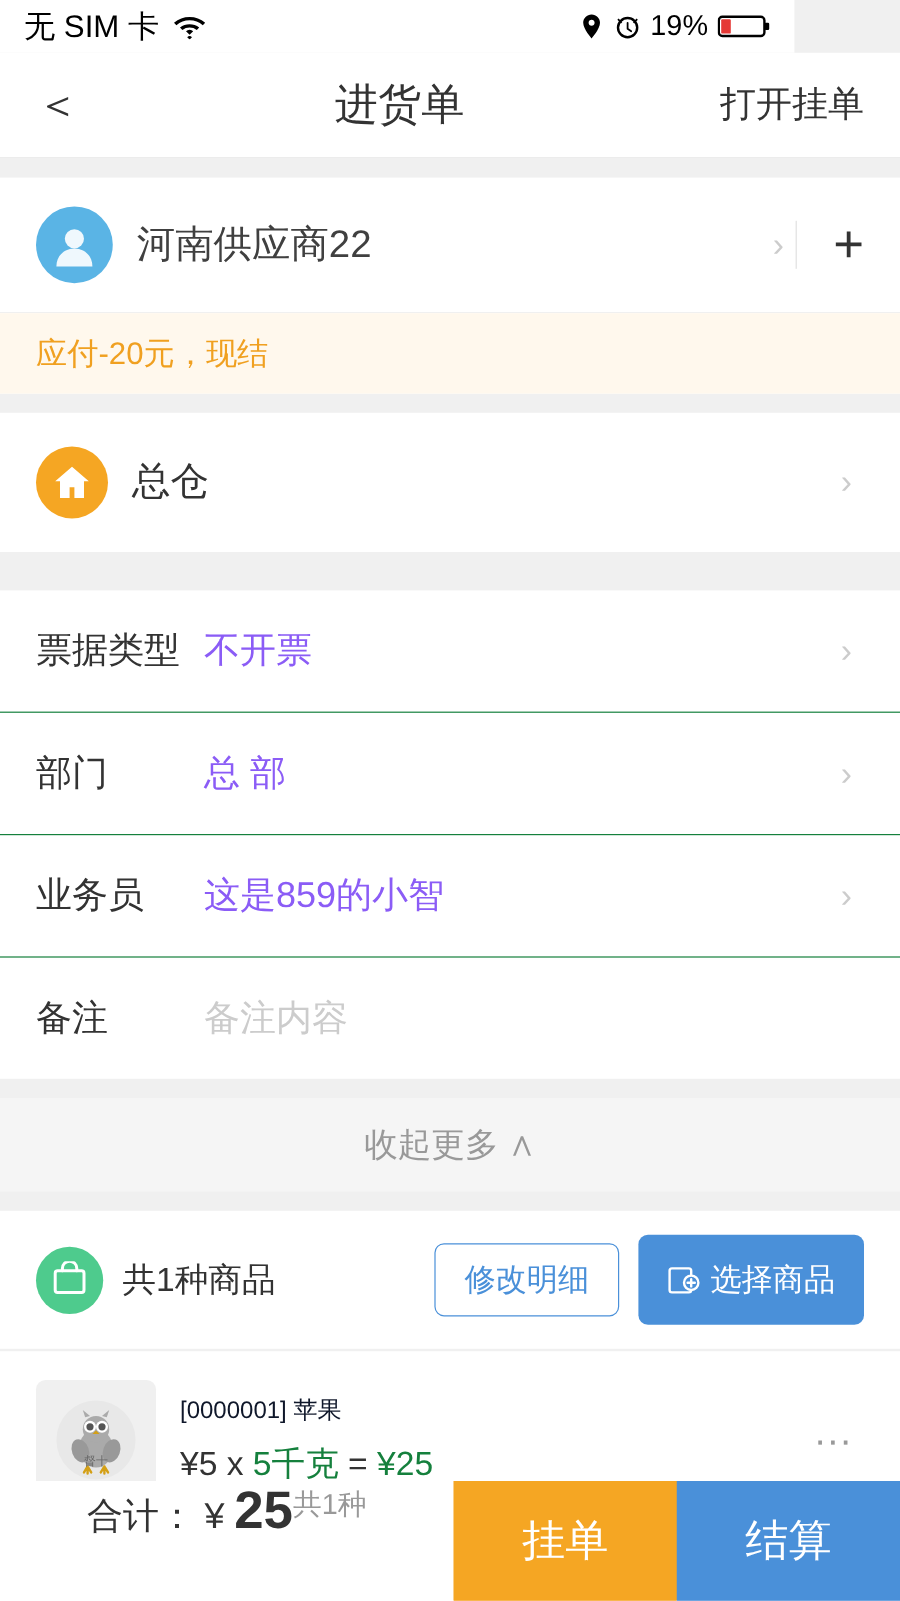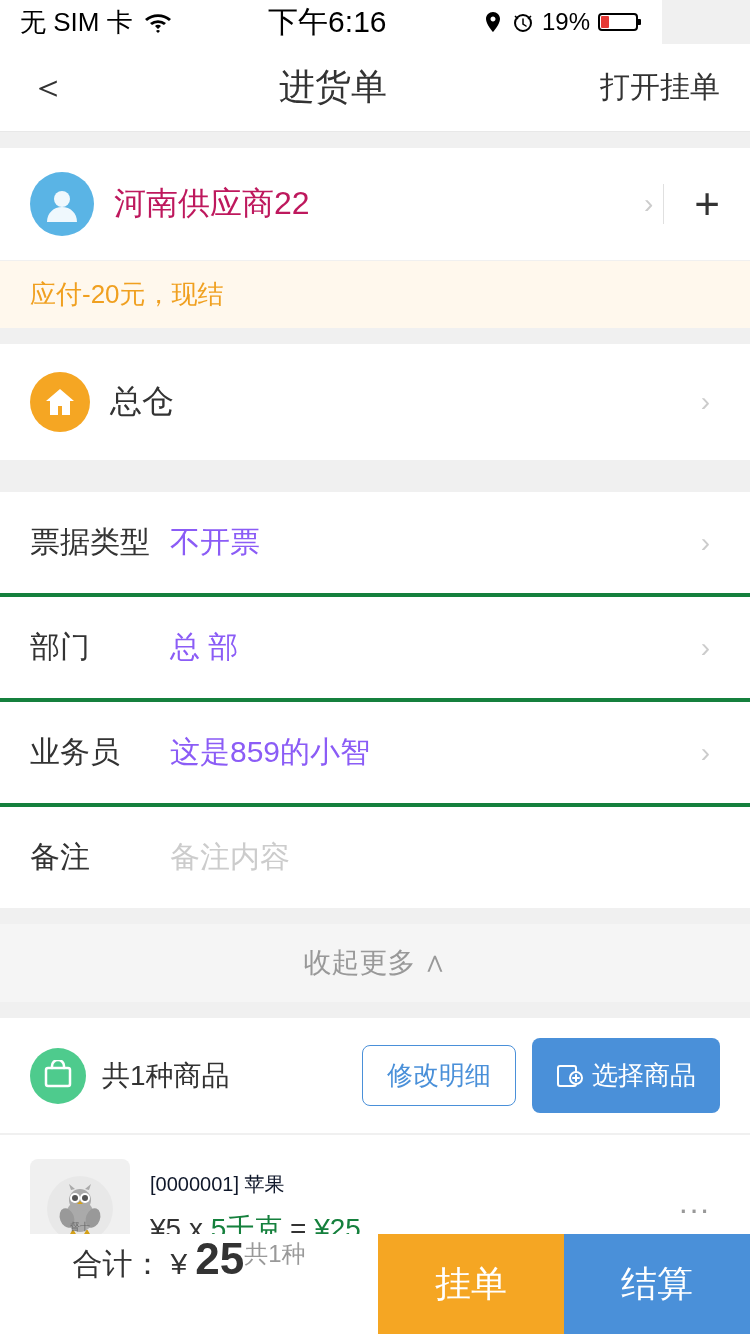--- a/index.html
+++ b/index.html
@@ -61,21 +61,21 @@
       display: flex;
       align-items: center;
       justify-content: center;
       margin-right: 20px;
       flex-shrink: 0;
     }
     .supplier-avatar svg { width: 40px; height: 40px; }
     .supplier-name {
       flex: 1;
       font-size: 32px;
-      color: #be185d;
+      color: #404040;
     }
     .chevron-right {
       color: #ccc;
       font-size: 28px;
       margin-right: 10px;
     }
     .add-btn {
       font-size: 44px;
       color: #333;
       margin-left: 20px;
@@ -122,21 +122,21 @@
 
     
     .form-section {
       background: #fff;
       margin-bottom: 16px;
     }
     .form-row {
       display: flex;
       align-items: center;
       padding: 30px 30px;
-      border-bottom: 4px solid #15803d;
+      border-bottom: 1px solid #15803d;
       min-height: 96px;
     }
     .form-row:last-child { border-bottom: none; }
     .form-label {
       font-size: 30px;
       color: #333;
       width: 120px;
       flex-shrink: 0;
     }
     .form-value {
@@ -307,21 +307,20 @@
 </head>
 <body>
 
 <div class="status-bar">
   <div class="status-left">
     <span>无 SIM 卡</span>
     <svg width="30" height="22" viewBox="0 0 30 22">
         <path d="M15 18l3-3a4.2 4.2 0 00-6 0l3 3zm0 4l2-2a2.8 2.8 0 00-4 0l2 2zm-8-10l2 2a9.9 9.9 0 0112 0l2-2a13 13 0 00-16 0zM2 8l2 2a17 17 0 0122 0l2-2A20 20 0 002 8z" fill="#000"></path>
       </svg>
   </div>
-  <div class="status-center">下午6:16</div>
   <div class="status-right">
     <svg width="22" height="22" viewBox="0 0 22 22">
         <path d="M11 1C7.1 1 4 4.1 4 8c0 5.3 7 13 7 13s7-7.7 7-13c0-3.9-3.1-7-7-7zm0 9.5c-1.4 0-2.5-1.1-2.5-2.5S9.6 5.5 11 5.5s2.5 1.1 2.5 2.5-1.1 2.5-2.5 2.5z" fill="#000"></path>
       </svg>
     <svg width="22" height="22" viewBox="0 0 22 22">
         <circle cx="11" cy="12" r="8" fill="none" stroke="#000" stroke-width="2"></circle>
         <path d="M11 8v5l3 2" stroke="#000" stroke-width="1.5" fill="none" stroke-linecap="round"></path>
         <path d="M3 5l3 3M19 5l-3 3" stroke="#000" stroke-width="1.5"></path>
       </svg>
     <span>19%</span>

